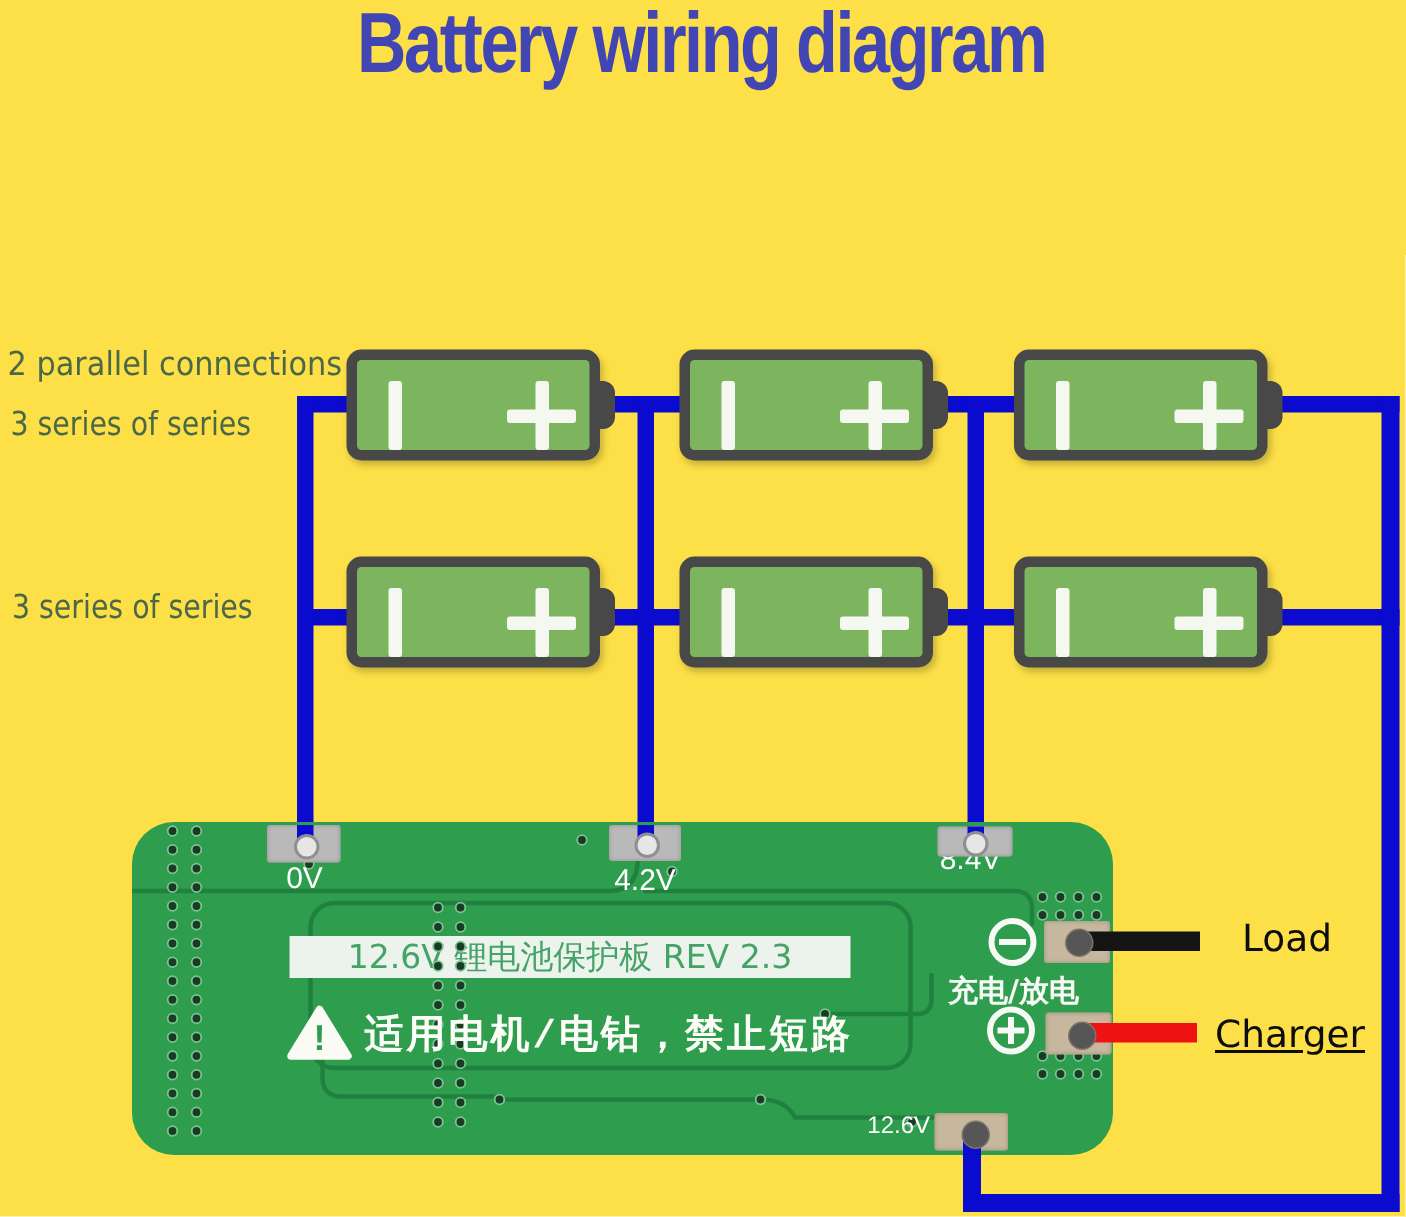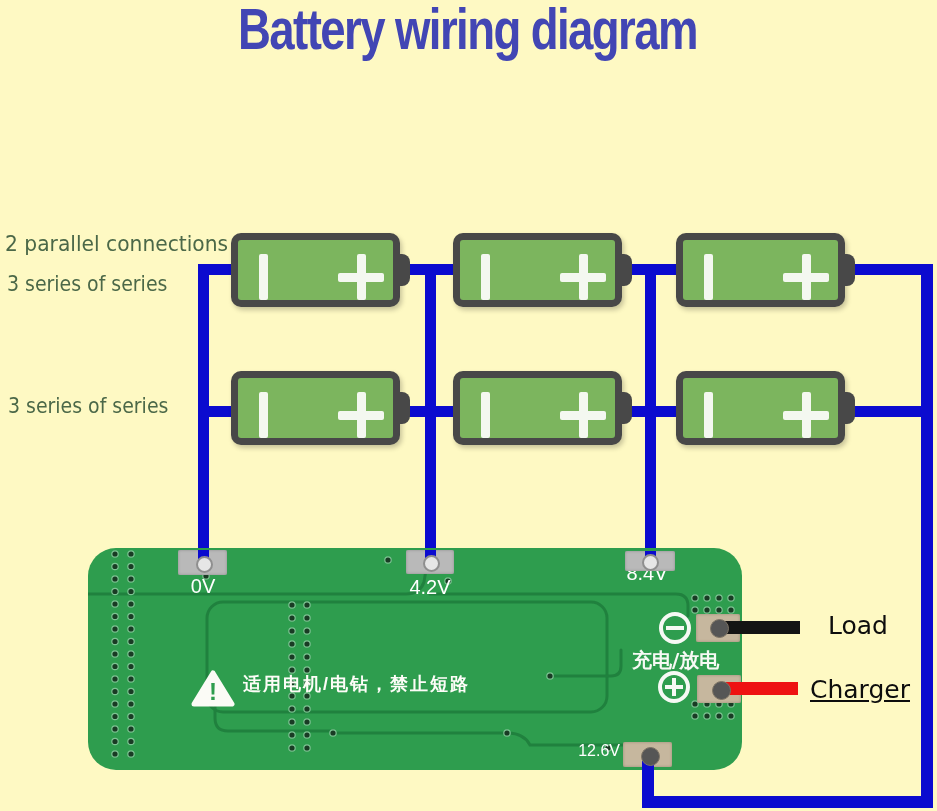--- a/index.html
+++ b/index.html
@@ -1,16 +1,16 @@
 <!DOCTYPE html>
 <html><head>
 <meta charset="utf-8">
 <style>
   html,body{margin:0;padding:0;background:#ffffff;}
-  #stage{position:relative;width:937px;height:811px;background:#fef9c3;overflow:hidden;
+  #stage{position:relative;width:937px;height:811px;background:#fde047;overflow:hidden;
          font-family:"Liberation Sans",sans-serif;}
 
   
   .title{position:absolute;left:238px;top:0px;font-size:57px;font-weight:bold;
          color:#4246b4;letter-spacing:-2px;transform:scaleX(0.80);transform-origin:left top;
          font-family:"Liberation Sans",sans-serif;white-space:nowrap;line-height:1.02;}
 
   
   .note{position:absolute;color:#4b6848;font-family:"DejaVu Sans",sans-serif;
         font-size:22px;white-space:nowrap;transform:scaleX(0.92);transform-origin:left top;}
@@ -36,22 +36,22 @@
   .c1{left:231px}.c2{left:453px}.c3{left:676px}
 
   
   .pcb{position:absolute;left:88px;top:548px;width:654px;height:222px;background:#2e9d4e;
        border-radius:28px;z-index:2;}
   .pcb svg{position:absolute;left:0;top:0;}
   .band{position:absolute;left:105px;top:76px;width:374px;height:28px;background:rgba(245,246,242,0.96);
         display:flex;align-items:center;justify-content:center;}
   .band span{font-size:22px;color:#45a367;white-space:nowrap;font-family:"DejaVu Sans",sans-serif;}
   .silk{position:absolute;color:#ffffff;font-weight:normal;font-family:"Liberation Sans",sans-serif;}
-  .warn-text{position:absolute;left:155px;top:124px;font-size:18px;font-weight:bold;color:#fdfdf8;
-             letter-spacing:2px;white-space:nowrap;font-family:Liberation Sans, sans-serif;}
+  .warn-text{position:absolute;left:155px;top:124px;font-size:26px;font-weight:bold;color:#fdfdf8;
+             letter-spacing:2px;white-space:nowrap;font-family:Liberation Mono, monospace;}
   .cd-label{position:absolute;left:544px;top:99px;font-size:20px;font-weight:bold;color:#f6f9f4;
             white-space:nowrap;font-family:"DejaVu Sans",sans-serif;}
   .circ{position:absolute;width:24px;height:24px;border:4px solid #f6f9f4;border-radius:50%;}
   .circ .h{position:absolute;left:3px;top:10px;width:18px;height:4px;background:#f6f9f4;}
   .circ .v{position:absolute;left:10px;top:3px;width:4px;height:18px;background:#f6f9f4;}
 
   
   .pad{position:absolute;z-index:3;border-radius:2px;}
   .pad-silver{background:#b9b9b9;box-shadow:inset 0 0 3px #8f8f8f;}
   .pad-tan{background:#c6b79e;box-shadow:inset 0 0 3px #9a8d77;}
@@ -129,20 +129,23 @@
       <g fill="none" stroke="#1f7f3d" stroke-width="3" stroke-linecap="round" opacity="0.9">
         <path d="M0,46 H318 Q332,46 336,34 L338,22"></path>
         <path d="M342,46 H588 Q600,46 600,58 V68"></path>
         <rect x="119" y="54" width="400" height="110" rx="16"></rect>
         <path d="M127,150 V170 Q127,183 140,183 H245"></path>
         <path d="M245,185 H419"></path>
         <path d="M419,185 Q436,185 442,197 H560"></path>
         <path d="M533,102 V118 Q533,128 523,128 H462"></path>
       </g>
     </svg>
+    <div class="band">
+      <span>12.6V 锂电池保护板 REV 2.3</span>
+    </div>
     <svg id="via-layer" width="654" height="222" viewBox="0 0 654 222">
         <circle cx="27" cy="6" r="3.2" fill="#193b24" stroke="#7cc492" stroke-width="1.2"></circle>
         <circle cx="43" cy="6" r="3.2" fill="#193b24" stroke="#7cc492" stroke-width="1.2"></circle>
         <circle cx="27" cy="18.5" r="3.2" fill="#193b24" stroke="#7cc492" stroke-width="1.2"></circle>
         <circle cx="43" cy="18.5" r="3.2" fill="#193b24" stroke="#7cc492" stroke-width="1.2"></circle>
         <circle cx="27" cy="31" r="3.2" fill="#193b24" stroke="#7cc492" stroke-width="1.2"></circle>
         <circle cx="43" cy="31" r="3.2" fill="#193b24" stroke="#7cc492" stroke-width="1.2"></circle>
         <circle cx="27" cy="43.5" r="3.2" fill="#193b24" stroke="#7cc492" stroke-width="1.2"></circle>
         <circle cx="43" cy="43.5" r="3.2" fill="#193b24" stroke="#7cc492" stroke-width="1.2"></circle>
         <circle cx="27" cy="56" r="3.2" fill="#193b24" stroke="#7cc492" stroke-width="1.2"></circle>

